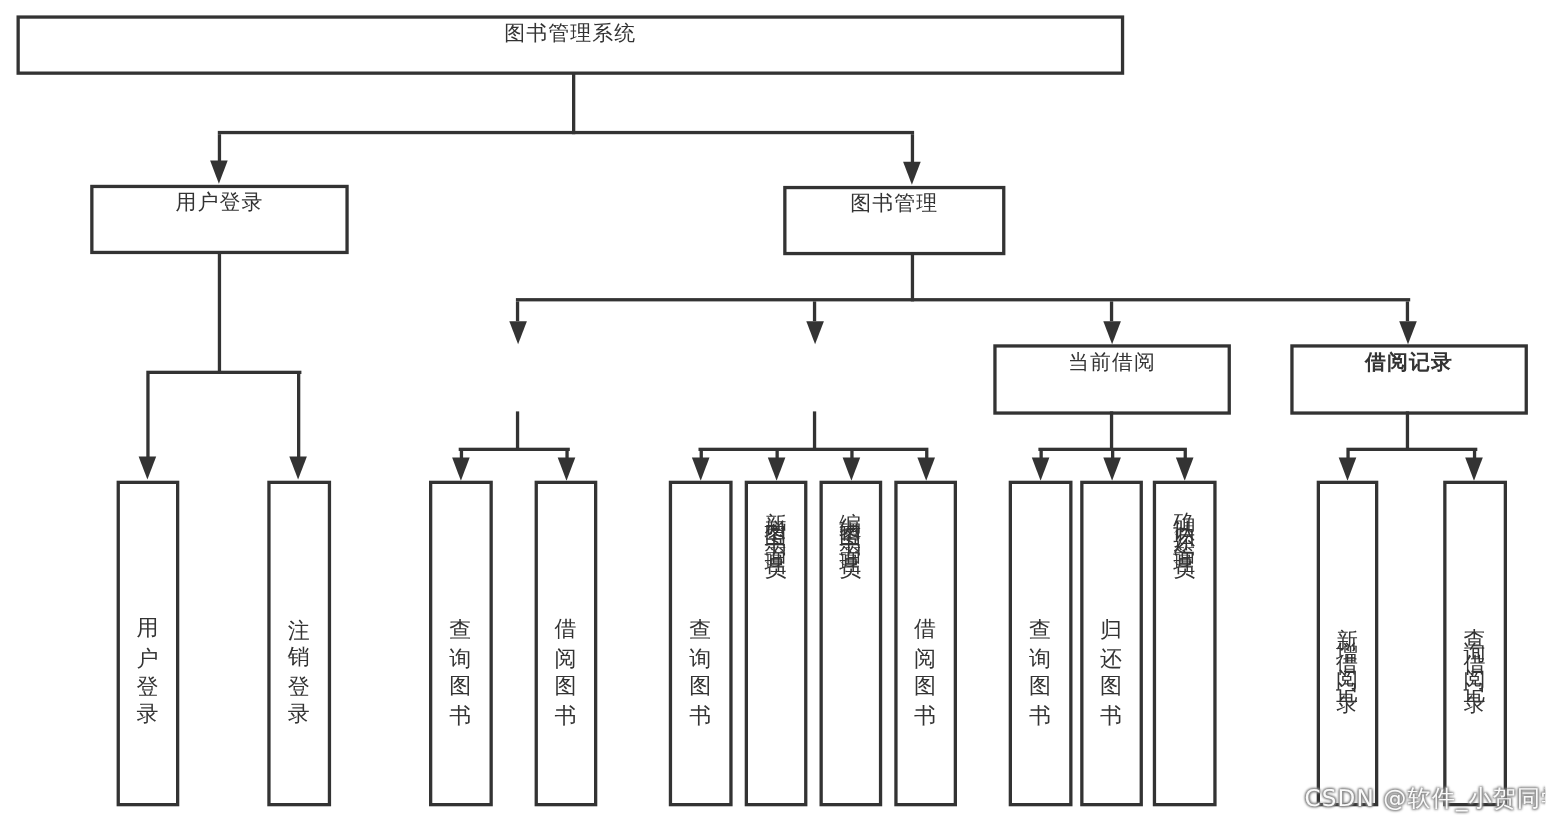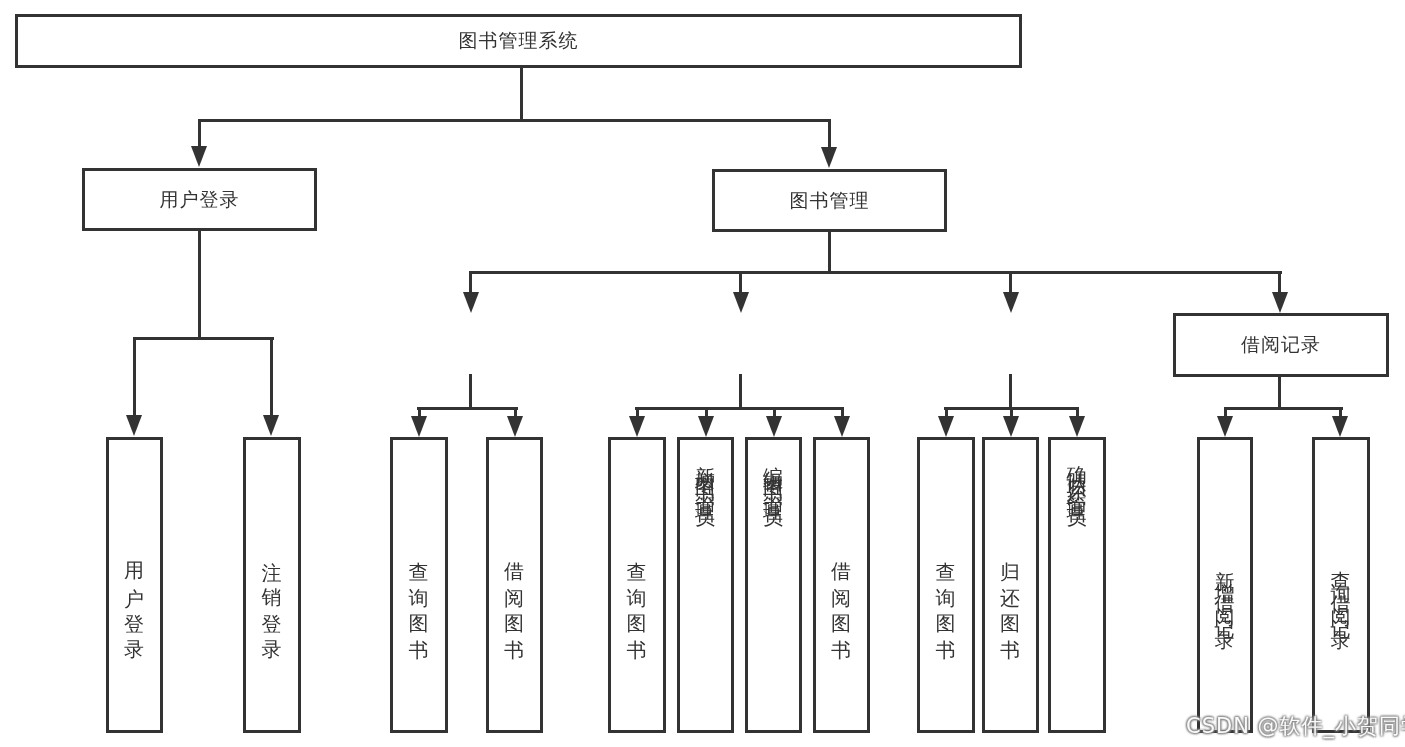--- a/index.html
+++ b/index.html
@@ -4,21 +4,21 @@
 <style>
   :root { --line:#333333; --text:#333333; --background:#ffffff; --watermark:#fafafa; }
   html,body { margin:0; padding:0; background:var(--background); }
   #stage {
     position:relative; width:1405px; height:747px; background:var(--background);
     font-family:"DejaVu Sans","Liberation Sans",sans-serif; color:var(--text);
     overflow:hidden;
   }
   .hbox {
     position:absolute; box-sizing:border-box; border:3px solid var(--line);
-    background:var(--background); display:flex; align-items:center; justify-content:center;
+    background:var(--background); display:flex; justify-content:center;
     font-size:19px; letter-spacing:1px; white-space:nowrap;
   }
   .vbox {
     position:absolute; box-sizing:border-box; border:3px solid var(--line);
     background:var(--background); display:flex; align-items:center; justify-content:center;
   }
   .vbox span {
     writing-mode:vertical-rl; text-orientation:mixed; font-size:20px; line-height:1;
   }
   .ls4 span { letter-spacing:26px; margin-top:26px; }
@@ -49,21 +49,21 @@
   <div class="ln" style="left:520px; top:66px; width:3px; height:56px;"></div>
   <div class="ln" style="left:198px; top:119px; width:633px; height:3px;"></div>
   <div class="ln" style="left:198px; top:122px; width:3px; height:26px;"></div>
   <div class="ah" style="left:191px; top:146px;"></div>
   <div class="ln" style="left:828px; top:122px; width:3px; height:26px;"></div>
   <div class="ah" style="left:821px; top:147px;"></div>
 
   <div class="hbox" style="left:82px; top:168px; width:235px; height:63px;">
     <span>用户登录</span>
   </div>
-  <div class="hbox" style="left:712px; top:169px; width:235px; height:63px;">
+  <div class="hbox" style="left:712px; top:169px; width:202px; height:63px;">
     <span>图书管理</span>
   </div>
 
   <div class="ln" style="left:198px; top:230px; width:3px; height:110px;"></div>
   <div class="ln" style="left:133px; top:337px; width:141px; height:3px;"></div>
   <div class="ln" style="left:133px; top:340px; width:3px; height:76px;"></div>
   <div class="ah" style="left:126px; top:415px;"></div>
   <div class="ln" style="left:270px; top:340px; width:3px; height:76px;"></div>
   <div class="ah" style="left:263px; top:415px;"></div>
 
@@ -71,21 +71,24 @@
   <div class="ln" style="left:469px; top:271px; width:813px; height:3px;"></div>
   <div class="ln" style="left:469px; top:274px; width:3px; height:18px;"></div>
   <div class="ah" style="left:463px; top:292px;"></div>
   <div class="ln" style="left:739px; top:274px; width:3px; height:18px;"></div>
   <div class="ah" style="left:733px; top:292px;"></div>
   <div class="ln" style="left:1009px; top:274px; width:3px; height:18px;"></div>
   <div class="ah" style="left:1003px; top:292px;"></div>
   <div class="ln" style="left:1278px; top:274px; width:3px; height:18px;"></div>
   <div class="ah" style="left:1272px; top:292px;"></div>
 
-  <div class="hbox" style="left:1173px; top:313px; width:216px; height:64px;">
+  <div class="hbox" style="left:903px; top:313px; width:216px; height:64px;">
+    <span>当前借阅</span>
+  </div>
+  <div class="hbox" style="left:1173px; top:313px; width:216px; height:64px;font-weight:bold;">
     <span>借阅记录</span>
   </div>
 
   <div class="ln" style="left:469px; top:374px; width:3px; height:36px;"></div>
   <div class="ln" style="left:417px; top:407px; width:101px; height:3px;"></div>
   <div class="ln" style="left:418px; top:410px; width:3px; height:8px;"></div>
   <div class="ah" style="left:411px; top:416px;"></div>
   <div class="ln" style="left:514px; top:410px; width:3px; height:8px;"></div>
   <div class="ah" style="left:507px; top:416px;"></div>
 

